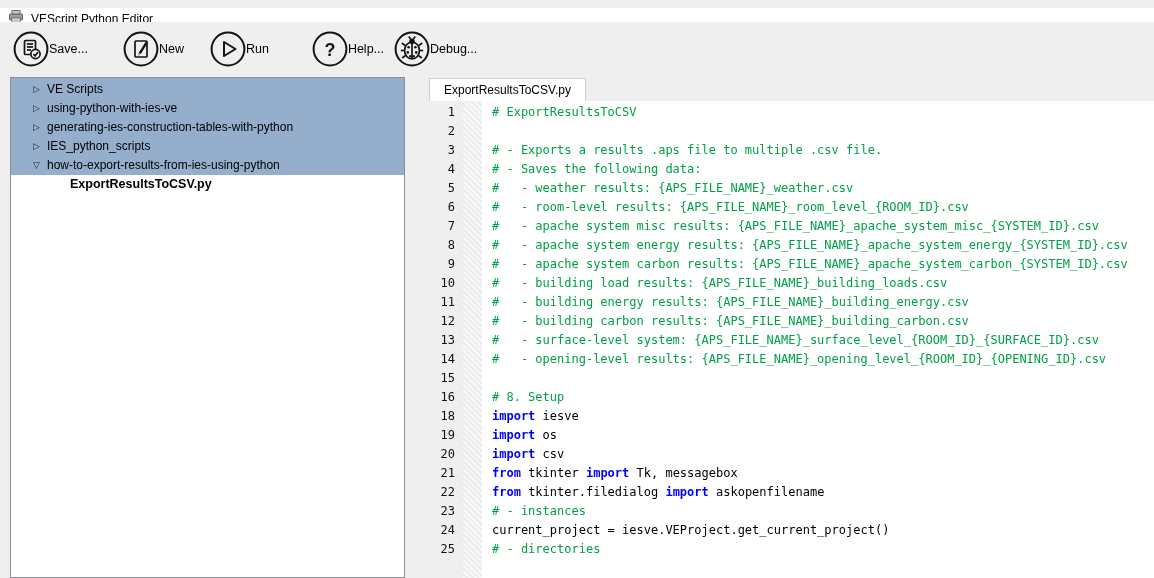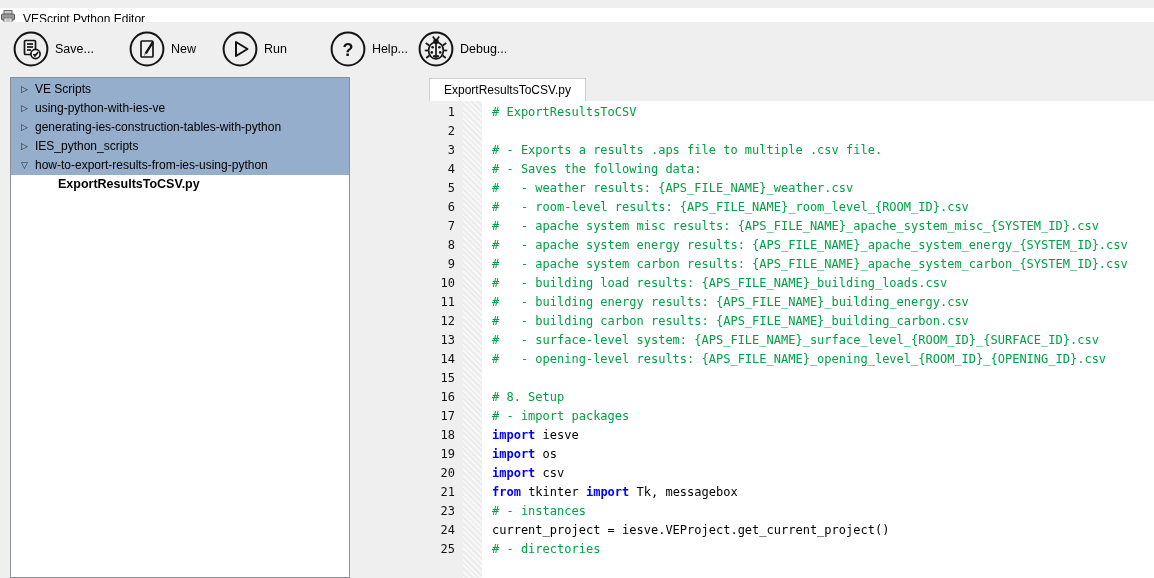--- a/index.html
+++ b/index.html
@@ -9,38 +9,38 @@
     --winbg:#efefef;
     --border:#8a8f98;
   }
   *{margin:0;padding:0;box-sizing:border-box;}
   html,body{width:1154px;height:578px;overflow:hidden;background:#fff;}
   .window{position:relative;width:1154px;height:578px;background:var(--winbg);
     font-family:"Liberation Sans",sans-serif;color:#000;}
 
   
   .titlebar{position:absolute;top:8px;left:0;right:0;height:22px;background:#fff;
-    display:flex;align-items:center;gap:7px;}
+    display:flex;align-items:center;padding-left:8px;gap:7px;}
   .titlebar .apptitle{font-size:12px;color:#000;}
 
   
   .toolbar{position:absolute;top:22px;left:0;right:0;height:53px;background:var(--winbg);
     display:flex;align-items:center;padding-left:13px;}
-  .tbtn{display:flex;align-items:center;gap:6px;cursor:default;}
+  .tbtn{display:flex;align-items:center;gap:0;cursor:default;}
   .tbtn:nth-child(1){margin-right:35px;}
   .tbtn:nth-child(2){margin-right:26px;}
   .tbtn:nth-child(3){margin-right:43px;}
   .tbtn:nth-child(4){margin-right:10px;}
   .tbtn:nth-child(5){margin-right:30px;}
   .tbtn .tlabel{font-size:12.5px;}
   .ticon svg{display:block;}
 
   
-  .tree{position:absolute;left:10px;top:77px;width:340px;bottom:0;background:#fff;
-    border:1px solid var(--border);overflow:hidden;padding-top:2px;}
+  .tree{position:absolute;left:10px;top:77px;width:395px;bottom:0;background:#fff;
+    border:1px solid var(--border);overflow:hidden;padding-top:2px;padding-left:12px;}
   .tree .hl{position:absolute;top:0;left:0;right:0;height:97px;background:var(--sel);}
   .trow{position:relative;height:19px;line-height:19px;font-size:12px;display:flex;
     align-items:center;padding-left:10px;white-space:nowrap;}
   .tri{width:14px;flex:none;font-size:9px;color:#222;}
   .tri.c::before{content:"\25B7";}
   .tri.e::before{content:"\25BD";}
   .trow.file{padding-left:47px;font-weight:bold;font-size:12.5px;}
 
   
   .editor{position:absolute;left:429px;top:78px;right:0;bottom:0;}
@@ -204,25 +204,25 @@
           <div class="cl"><span class="ln">7</span><span class="ct"><span class="com">#   - apache system misc results: {APS_FILE_NAME}_apache_system_misc_{SYSTEM_ID}.csv</span></span></div>
           <div class="cl"><span class="ln">8</span><span class="ct"><span class="com">#   - apache system energy results: {APS_FILE_NAME}_apache_system_energy_{SYSTEM_ID}.csv</span></span></div>
           <div class="cl"><span class="ln">9</span><span class="ct"><span class="com">#   - apache system carbon results: {APS_FILE_NAME}_apache_system_carbon_{SYSTEM_ID}.csv</span></span></div>
           <div class="cl"><span class="ln">10</span><span class="ct"><span class="com">#   - building load results: {APS_FILE_NAME}_building_loads.csv</span></span></div>
           <div class="cl"><span class="ln">11</span><span class="ct"><span class="com">#   - building energy results: {APS_FILE_NAME}_building_energy.csv</span></span></div>
           <div class="cl"><span class="ln">12</span><span class="ct"><span class="com">#   - building carbon results: {APS_FILE_NAME}_building_carbon.csv</span></span></div>
           <div class="cl"><span class="ln">13</span><span class="ct"><span class="com">#   - surface-level system: {APS_FILE_NAME}_surface_level_{ROOM_ID}_{SURFACE_ID}.csv</span></span></div>
           <div class="cl"><span class="ln">14</span><span class="ct"><span class="com">#   - opening-level results: {APS_FILE_NAME}_opening_level_{ROOM_ID}_{OPENING_ID}.csv</span></span></div>
           <div class="cl"><span class="ln">15</span><span class="ct"></span></div>
           <div class="cl"><span class="ln">16</span><span class="ct"><span class="com"># 8. Setup</span></span></div>
-          <div class="cl"><span class="ln">17</span><span class="ct"><span class="com"># - import packages</span></span></div>
           <div class="cl"><span class="ln">18</span><span class="ct"><span class="kw">import</span><span class="pln"> iesve</span></span></div>
           <div class="cl"><span class="ln">19</span><span class="ct"><span class="kw">import</span><span class="pln"> os</span></span></div>
           <div class="cl"><span class="ln">20</span><span class="ct"><span class="kw">import</span><span class="pln"> csv</span></span></div>
           <div class="cl"><span class="ln">21</span><span class="ct"><span class="kw">from</span><span class="pln"> tkinter </span><span class="kw">import</span><span class="pln"> Tk, messagebox</span></span></div>
+          <div class="cl"><span class="ln">22</span><span class="ct"><span class="kw">from</span><span class="pln"> tkinter.filedialog </span><span class="kw">import</span><span class="pln"> askopenfilename</span></span></div>
           <div class="cl"><span class="ln">23</span><span class="ct"><span class="com"># - instances</span></span></div>
           <div class="cl"><span class="ln">24</span><span class="ct"><span class="pln">current_project = iesve.VEProject.get_current_project()</span></span></div>
           <div class="cl"><span class="ln">25</span><span class="ct"><span class="com"># - directories</span></span></div>
         </div>
     </div>
   </div>
 
 </div>
 
 </body></html>

